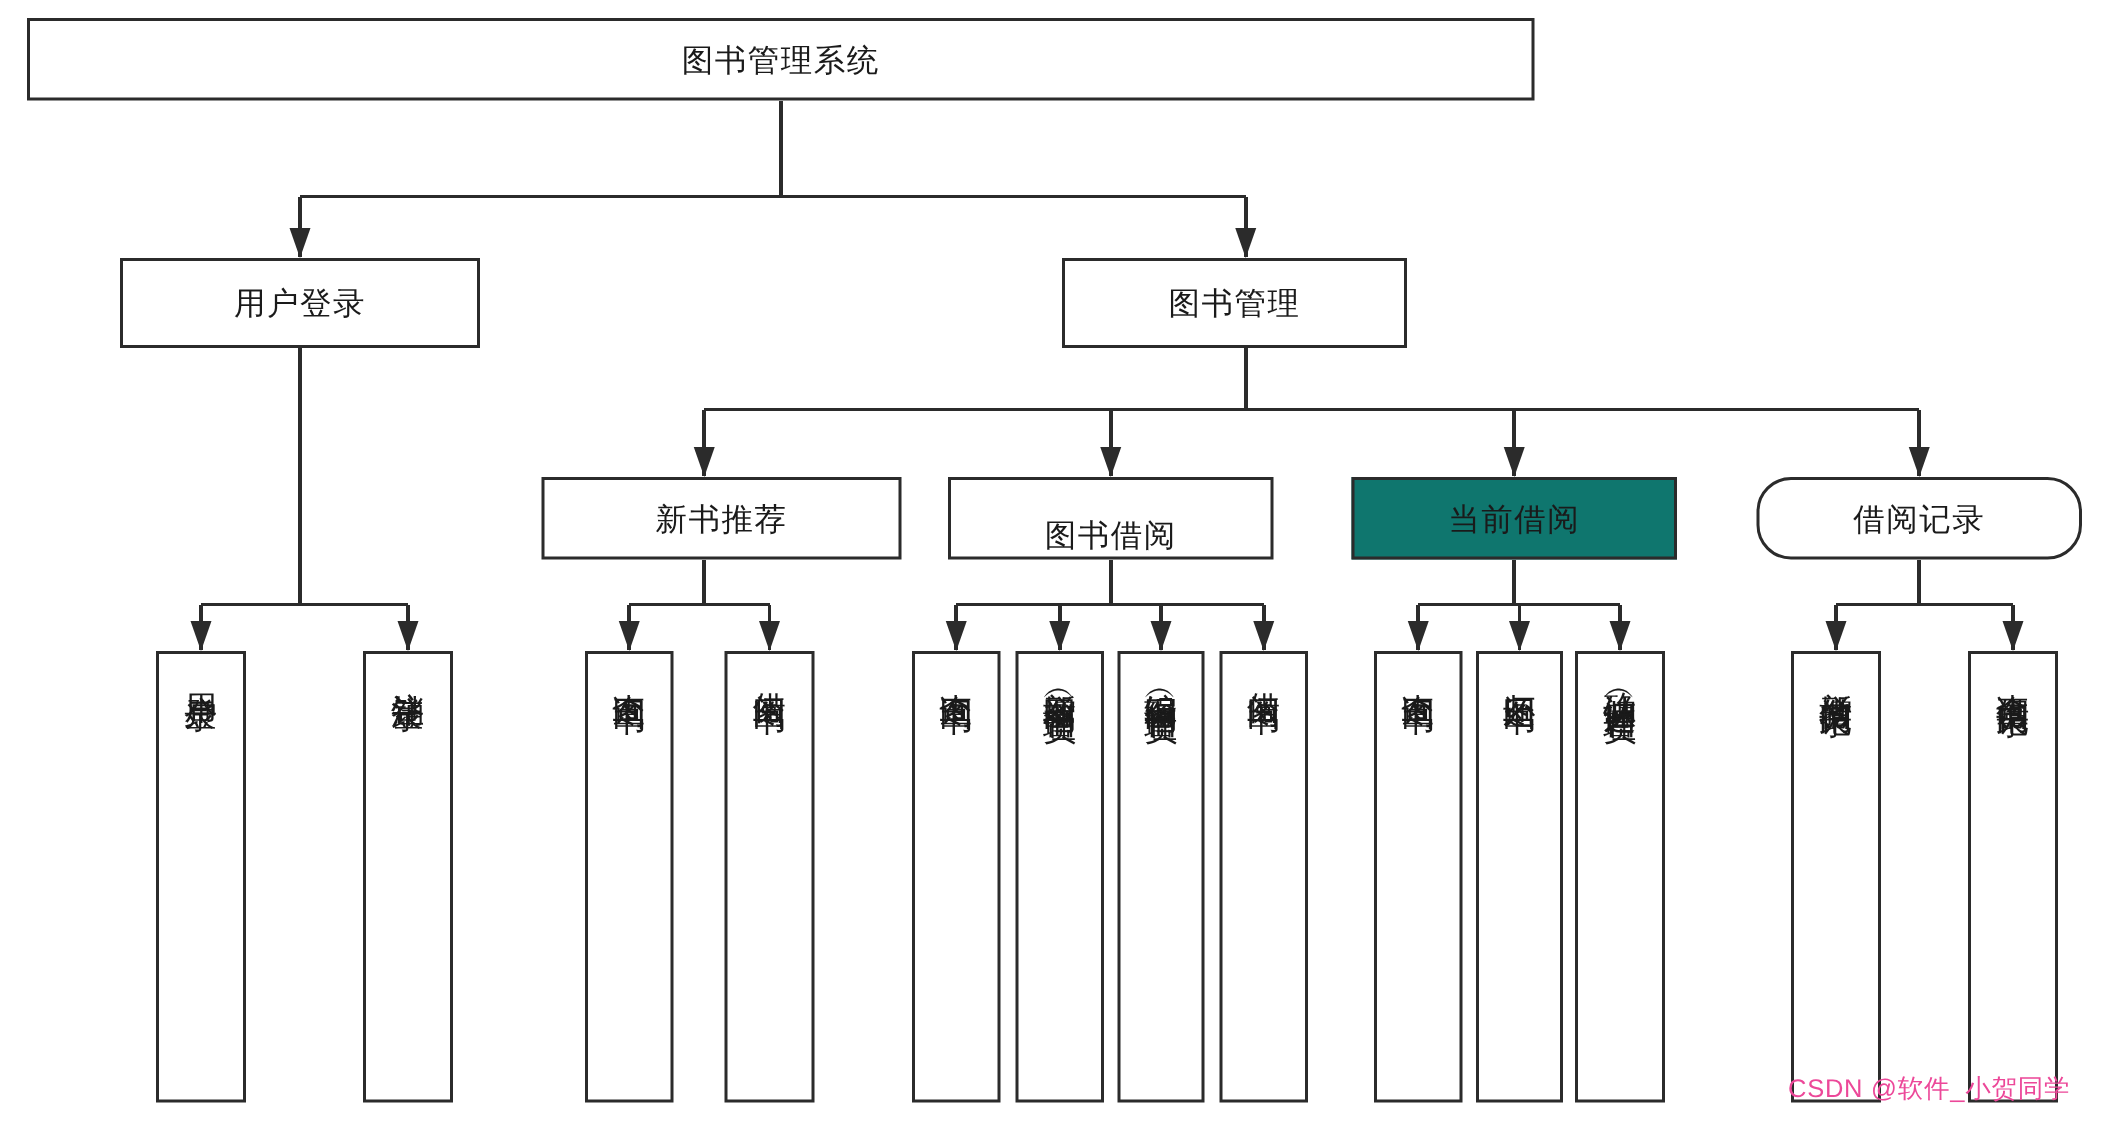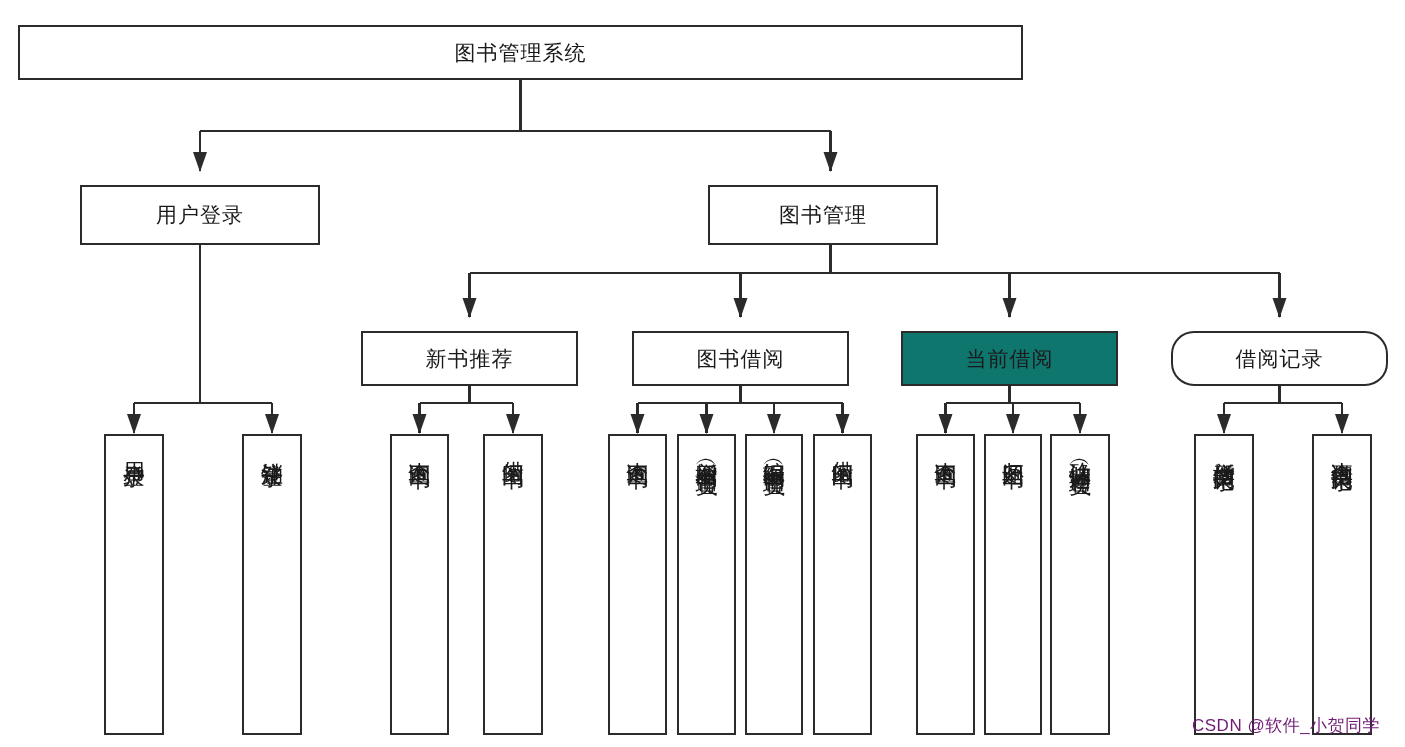--- a/index.html
+++ b/index.html
@@ -30,21 +30,20 @@
     border: 2px solid #2b2b2b;
     background: #ffffff;
     display: flex;
     align-items: center;
     justify-content: center;
     color: #1a1a1a;
   }
   .node.horiz {
     font-size: 21px;
     letter-spacing: 1px;
-    margin-top: 13px;
   }
   .node.vert {
     align-items: flex-start;
     padding-top: 8px;
   }
   .node.vert .label {
     writing-mode: vertical-rl;
     text-orientation: upright;
     font-size: 22px;
     line-height: 1.08;
@@ -124,24 +123,24 @@
   <div id="node-layer">
       <div class="node horiz" style="left: 18px; top: 12px; width: 1005px; height: 55px; border-color: rgb(43, 43, 43); background: rgb(255, 255, 255); color: rgb(26, 26, 26);">
         <span class="label">图书管理系统</span>
       </div>
       <div class="node horiz" style="left: 80px; top: 172px; width: 240px; height: 60px; border-color: rgb(43, 43, 43); background: rgb(255, 255, 255); color: rgb(26, 26, 26);">
         <span class="label">用户登录</span>
       </div>
       <div class="node horiz" style="left: 708px; top: 172px; width: 230px; height: 60px; border-color: rgb(43, 43, 43); background: rgb(255, 255, 255); color: rgb(26, 26, 26);">
         <span class="label">图书管理</span>
       </div>
-      <div class="node horiz" style="left: 361px; top: 318px; width: 217px; height: 55px; border-color: rgb(43, 43, 43); background: rgb(255, 255, 255); color: rgb(26, 26, 26);">
+      <div class="node horiz" style="left: 361px; top: 318px; width: 240px; height: 55px; border-color: rgb(43, 43, 43); background: rgb(255, 255, 255); color: rgb(26, 26, 26);">
         <span class="label">新书推荐</span>
       </div>
-      <div class="node horiz" style="left: 632px; top: 318px; width: 217px; height: 55px; border-color: rgb(43, 43, 43); background: rgb(255, 255, 255); color: rgb(26, 26, 26);">
+      <div class="node horiz" style="left: 632px; top: 318px; width: 217px; height: 55px; border-color: rgb(43, 43, 43); background: rgb(255, 255, 255); color: rgb(26, 26, 26); align-items: flex-end;">
         <span class="label">图书借阅</span>
       </div>
       <div class="node horiz" style="left: 901px; top: 318px; width: 217px; height: 55px; border-color: rgb(43, 43, 43); background: #0f766e; color: rgb(26, 26, 26);">
         <span class="label">当前借阅</span>
       </div>
       <div class="node horiz" style="left: 1171px; top: 318px; width: 217px; height: 55px; border-color: rgb(43, 43, 43); background: rgb(255, 255, 255); color: rgb(26, 26, 26); border-radius: 23px;">
         <span class="label">借阅记录</span>
       </div>
       <div class="node vert" style="left: 104px; top: 434px; width: 60px; height: 301px; border-color: rgb(43, 43, 43); background: rgb(255, 255, 255); color: rgb(26, 26, 26);">
         <span class="label">用户登录</span>
@@ -176,14 +175,14 @@
       <div class="node vert" style="left: 1050px; top: 434px; width: 60px; height: 301px; border-color: rgb(43, 43, 43); background: rgb(255, 255, 255); color: rgb(26, 26, 26);">
         <span class="label">确认归还（管理员）</span>
       </div>
       <div class="node vert" style="left: 1194px; top: 434px; width: 60px; height: 301px; border-color: rgb(43, 43, 43); background: rgb(255, 255, 255); color: rgb(26, 26, 26);">
         <span class="label">新增借阅记录</span>
       </div>
       <div class="node vert" style="left: 1312px; top: 434px; width: 60px; height: 301px; border-color: rgb(43, 43, 43); background: rgb(255, 255, 255); color: rgb(26, 26, 26);">
         <span class="label">查询借阅记录</span>
       </div>
     </div>
-  <div class="watermark" id="watermark" style="left: 1192px; top: 714px; color: #701a75;">CSDN @软件_小贺同学</div>
+  <div class="watermark" id="watermark" style="left: 1192px; top: 714px; color: #ec4899;">CSDN @软件_小贺同学</div>
 </div>
 
 </body></html>

